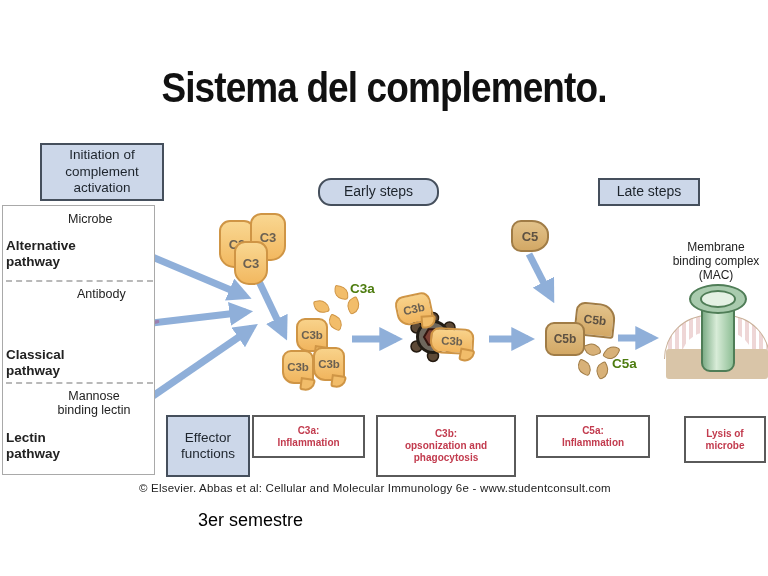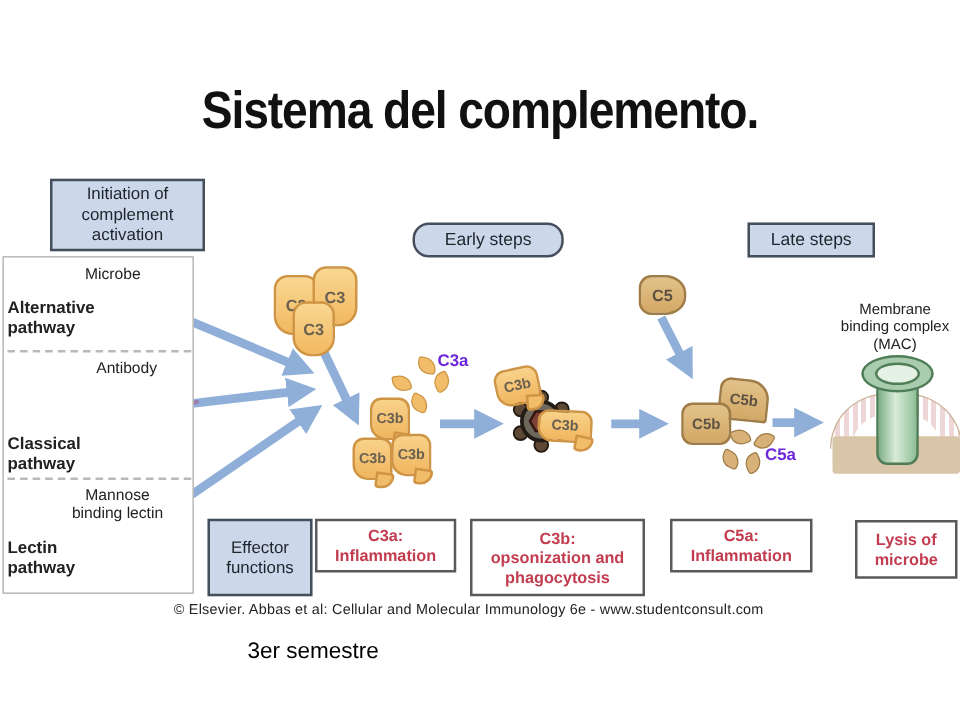--- a/index.html
+++ b/index.html
@@ -32,21 +32,21 @@
   
   .stagebox {
     position:absolute; background:#ccd7e9; border:2px solid #454f5c;
     color:#1d242c; text-align:center; font-size:13.5px; line-height:1.22;
     display:flex; align-items:center; justify-content:center;
     white-space:pre-line; box-sizing:border-box;
   }
   
   .redbox {
     position:absolute; background:#ffffff; border:2px solid #5a5a5a;
-    color:#c23b4e; font-weight:bold; text-align:center; font-size:13px;
+    color:#c23b4e; font-weight:bold; text-align:center; font-size:10px;
     line-height:1.2; display:flex; align-items:center; justify-content:center;
     white-space:pre-line; box-sizing:border-box;
   }
 
   
   #left-panel {
     position:absolute; left:2px; top:205px; width:153px; height:270px;
     border:1.5px solid #a9a9a9; box-sizing:border-box; background:#fff;
   }
   .dash { position:absolute; left:3px; width:147px; border-top:2px dashed #b9b9b9; }
@@ -76,21 +76,21 @@
     transform:rotate(8deg);
   }
   .tanfill { background:linear-gradient(180deg,#e2c28a,#d3a865); border:2px solid #a07c46; color:#5d5142; }
   .mol-c5 { width:38px; height:32px; font-size:13px; border-radius:10px 45% 45% 10px; }
   .mol-c5b { width:40px; height:34px; font-size:12px; border-radius:9px; }
   .frag {
     position:absolute; width:13px; height:11px; background:#f2bd6a;
     border:1.5px solid #cf9545; border-radius:2px 10px 3px 9px;
   }
   .frag.tan { background:#d8b178; border-color:#a07c46; }
-  .mlabel { position:absolute; font-size:13.5px; color:#6d28d9; font-weight:bold; }
+  .mlabel { position:absolute; font-size:13.5px; color:#4d7c0f; font-weight:bold; }
 
   
   #mac-bilayer {
     position:absolute; left:664px; top:315px; width:106px; height:44px;
     border-radius:53px 53px 0 0;
     background:repeating-linear-gradient(90deg,#ffffff 0 3px,#eed6d6 3px 7px);
     border:1px solid #c9b098; border-bottom:none; box-sizing:border-box;
   }
   #mac-bilayer-inner {
     position:absolute; left:16px; top:16px; right:16px; bottom:0;
@@ -194,21 +194,21 @@
 
     <g>
       <line class="redln" x1="421" y1="317" x2="410" y2="307"></line>
       <line class="redln" x1="446" y1="342" x2="438" y2="349"></line>
     </g>
   </svg>
 
   <div class="stagebox" style="left:40px; top:143px; width:124px; height:58px;">Initiation of
 complement
 activation</div>
-  <div class="stagebox" style="left:330px; top:178px; width:121px; height:28px; font-size:14px;border-radius:13px;">Early steps</div>
+  <div class="stagebox" style="left:318px; top:178px; width:121px; height:28px; font-size:14px;border-radius:13px;">Early steps</div>
   <div class="stagebox" style="left:598px; top:178px; width:102px; height:28px; font-size:14px;">Late steps</div>
 
   <div id="left-panel">
     <div class="dash" style="top:74px;"></div>
     <div class="dash" style="top:176px;"></div>
   </div>
   <div class="dlabel" style="left:68px; top:212px;">Microbe</div>
   <div class="dlabel b pre" style="left:6px; top:238px;">Alternative
 pathway</div>
   <div class="dlabel" style="left:77px; top:287px;">Antibody</div>

